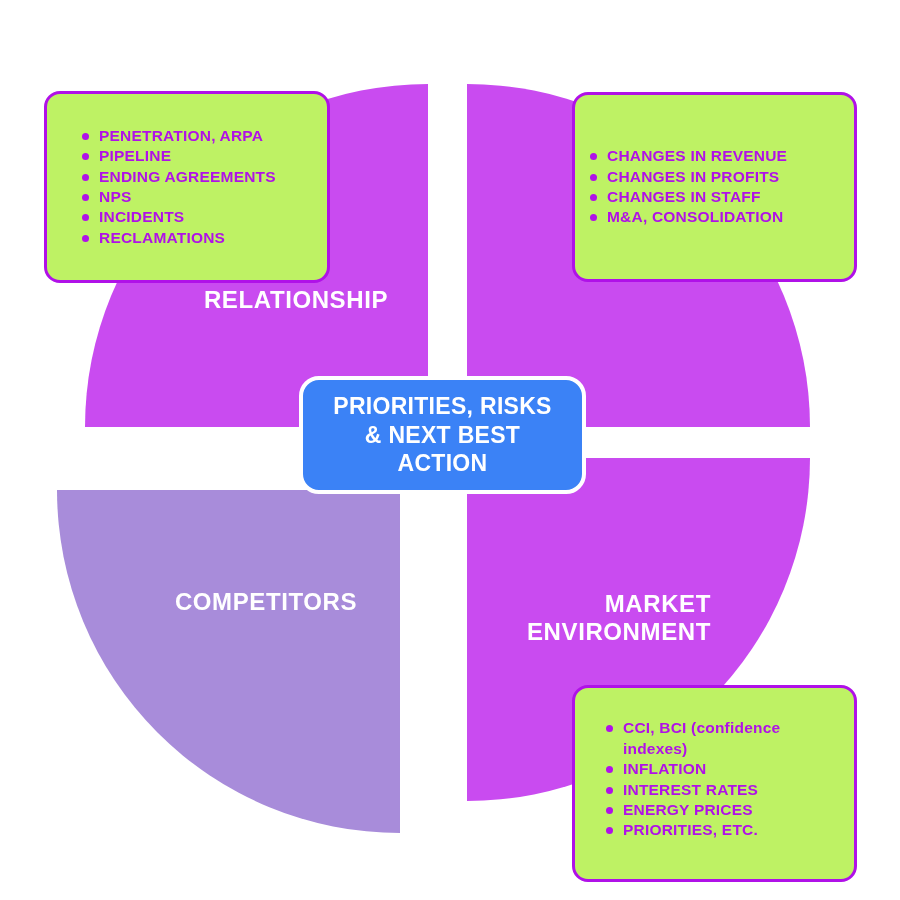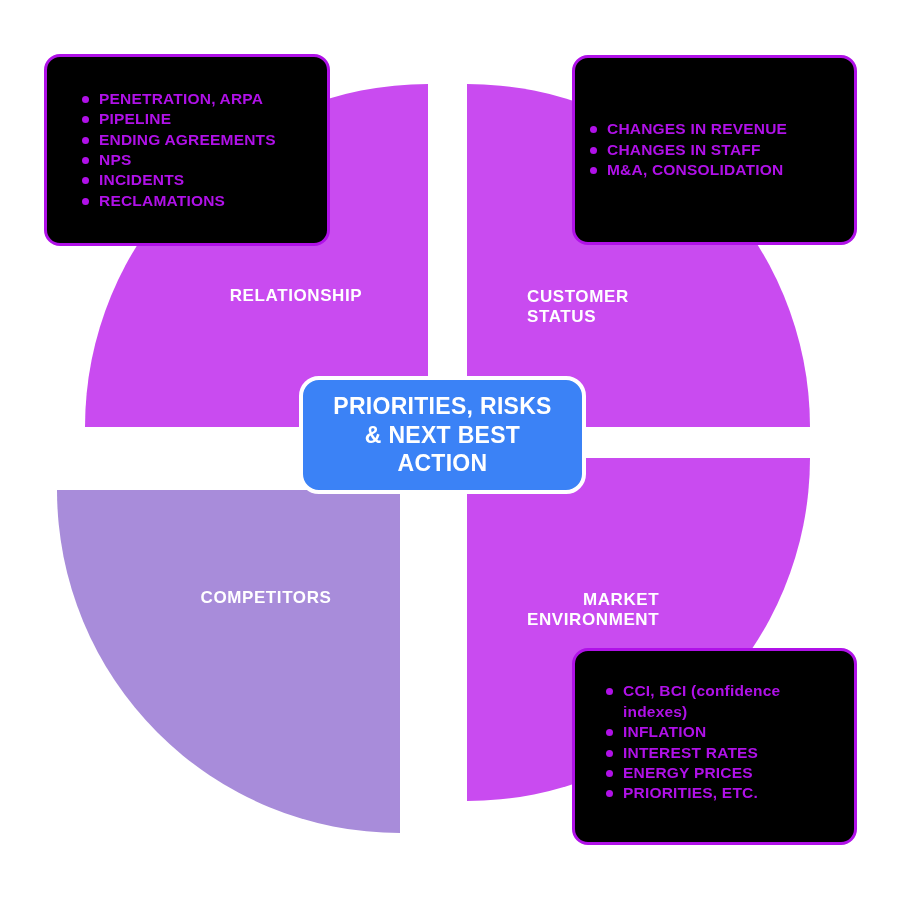--- a/index.html
+++ b/index.html
@@ -15,21 +15,21 @@
   .quadrant { position:absolute; width:343px; height:343px; }
   .q-tl { left:85px;  top:84px;  background:#c94bf0; border-top-left-radius:100%; }
   .q-tr { left:467px; top:84px;  background:#c94bf0; border-top-right-radius:100%; }
   .q-br { left:467px; top:458px; background:#c94bf0; border-bottom-right-radius:100%; }
   .q-bl { left:57px;  top:490px; background:#a88cda; border-bottom-left-radius:100%; }
 
   
   .q-label {
     position:absolute;
     color:#ffffff;
-    font-size:17px; font-weight:800;
+    font-size:24px; font-weight:800;
     letter-spacing:0.6px;
     line-height:1.18;
   }
   .lab-relationship { left:146px; top:286px; width:300px; text-align:center; }
   .lab-customer     { left:527px; top:287px; text-align:left; }
   .lab-competitors  { left:116px; top:588px; width:300px; text-align:center; }
   .lab-market       { left:527px; top:550px; text-align:right;margin-top:40px; }
 
   
   .center-box {
@@ -44,26 +44,27 @@
     z-index:5;
   }
   .center-text {
     color:#ffffff; font-size:23px; font-weight:800;
     line-height:1.26; text-align:center; letter-spacing:0.3px;
   }
 
   
   .callout {
     position:absolute;
-    background:#000000;
+    background:#bef264;
     border:3px solid #b011e8;
     border-radius:16px;
     box-sizing:border-box;
     display:flex; flex-direction:column; justify-content:center;
     z-index:4;
+    margin-top:37px;
   }
   .co-tl { left:44px;  top:54px;  width:286px; height:192px; padding:8px 10px 8px 34px; }
   .co-tr { left:572px; top:55px;  width:285px; height:190px; padding:8px 8px 8px 14px; }
   .co-br { left:572px; top:648px; width:285px; height:197px; padding:8px 8px 16px 30px; }
 
   .bullet-list { list-style:none; margin:0; padding:0; }
   .bullet-list li {
     position:relative;
     color:#b011e8;
     font-size:15.5px; font-weight:800;
@@ -85,24 +86,20 @@
 
   <div class="quadrant q-tl"></div>
   <div class="quadrant q-tr"></div>
   <div class="quadrant q-br"></div>
   <div class="quadrant q-bl"></div>
 
   <div class="q-label lab-relationship">
       <div class="q-line">RELATIONSHIP</div>
     </div>
 
-  <div class="q-label lab-customer">
-      <div class="q-line">CUSTOMER</div>
-      <div class="q-line">STATUS</div>
-    </div>
 
   <div class="q-label lab-competitors">
       <div class="q-line">COMPETITORS</div>
     </div>
 
   <div class="q-label lab-market">
       <div class="q-line">MARKET</div>
       <div class="q-line">ENVIRONMENT</div>
     </div>
 
@@ -113,20 +110,21 @@
         <li>ENDING AGREEMENTS</li>
         <li>NPS</li>
         <li>INCIDENTS</li>
         <li>RECLAMATIONS</li>
       </ul>
   </div>
 
   <div class="callout co-tr">
     <ul class="bullet-list">
         <li>CHANGES IN REVENUE</li>
+        <li>CHANGES IN PROFITS</li>
         <li>CHANGES IN STAFF</li>
         <li>M&amp;A, CONSOLIDATION</li>
       </ul>
   </div>
 
   <div class="callout co-br">
     <ul class="bullet-list">
         <li>CCI, BCI (confidence indexes)</li>
         <li>INFLATION</li>
         <li>INTEREST RATES</li>

